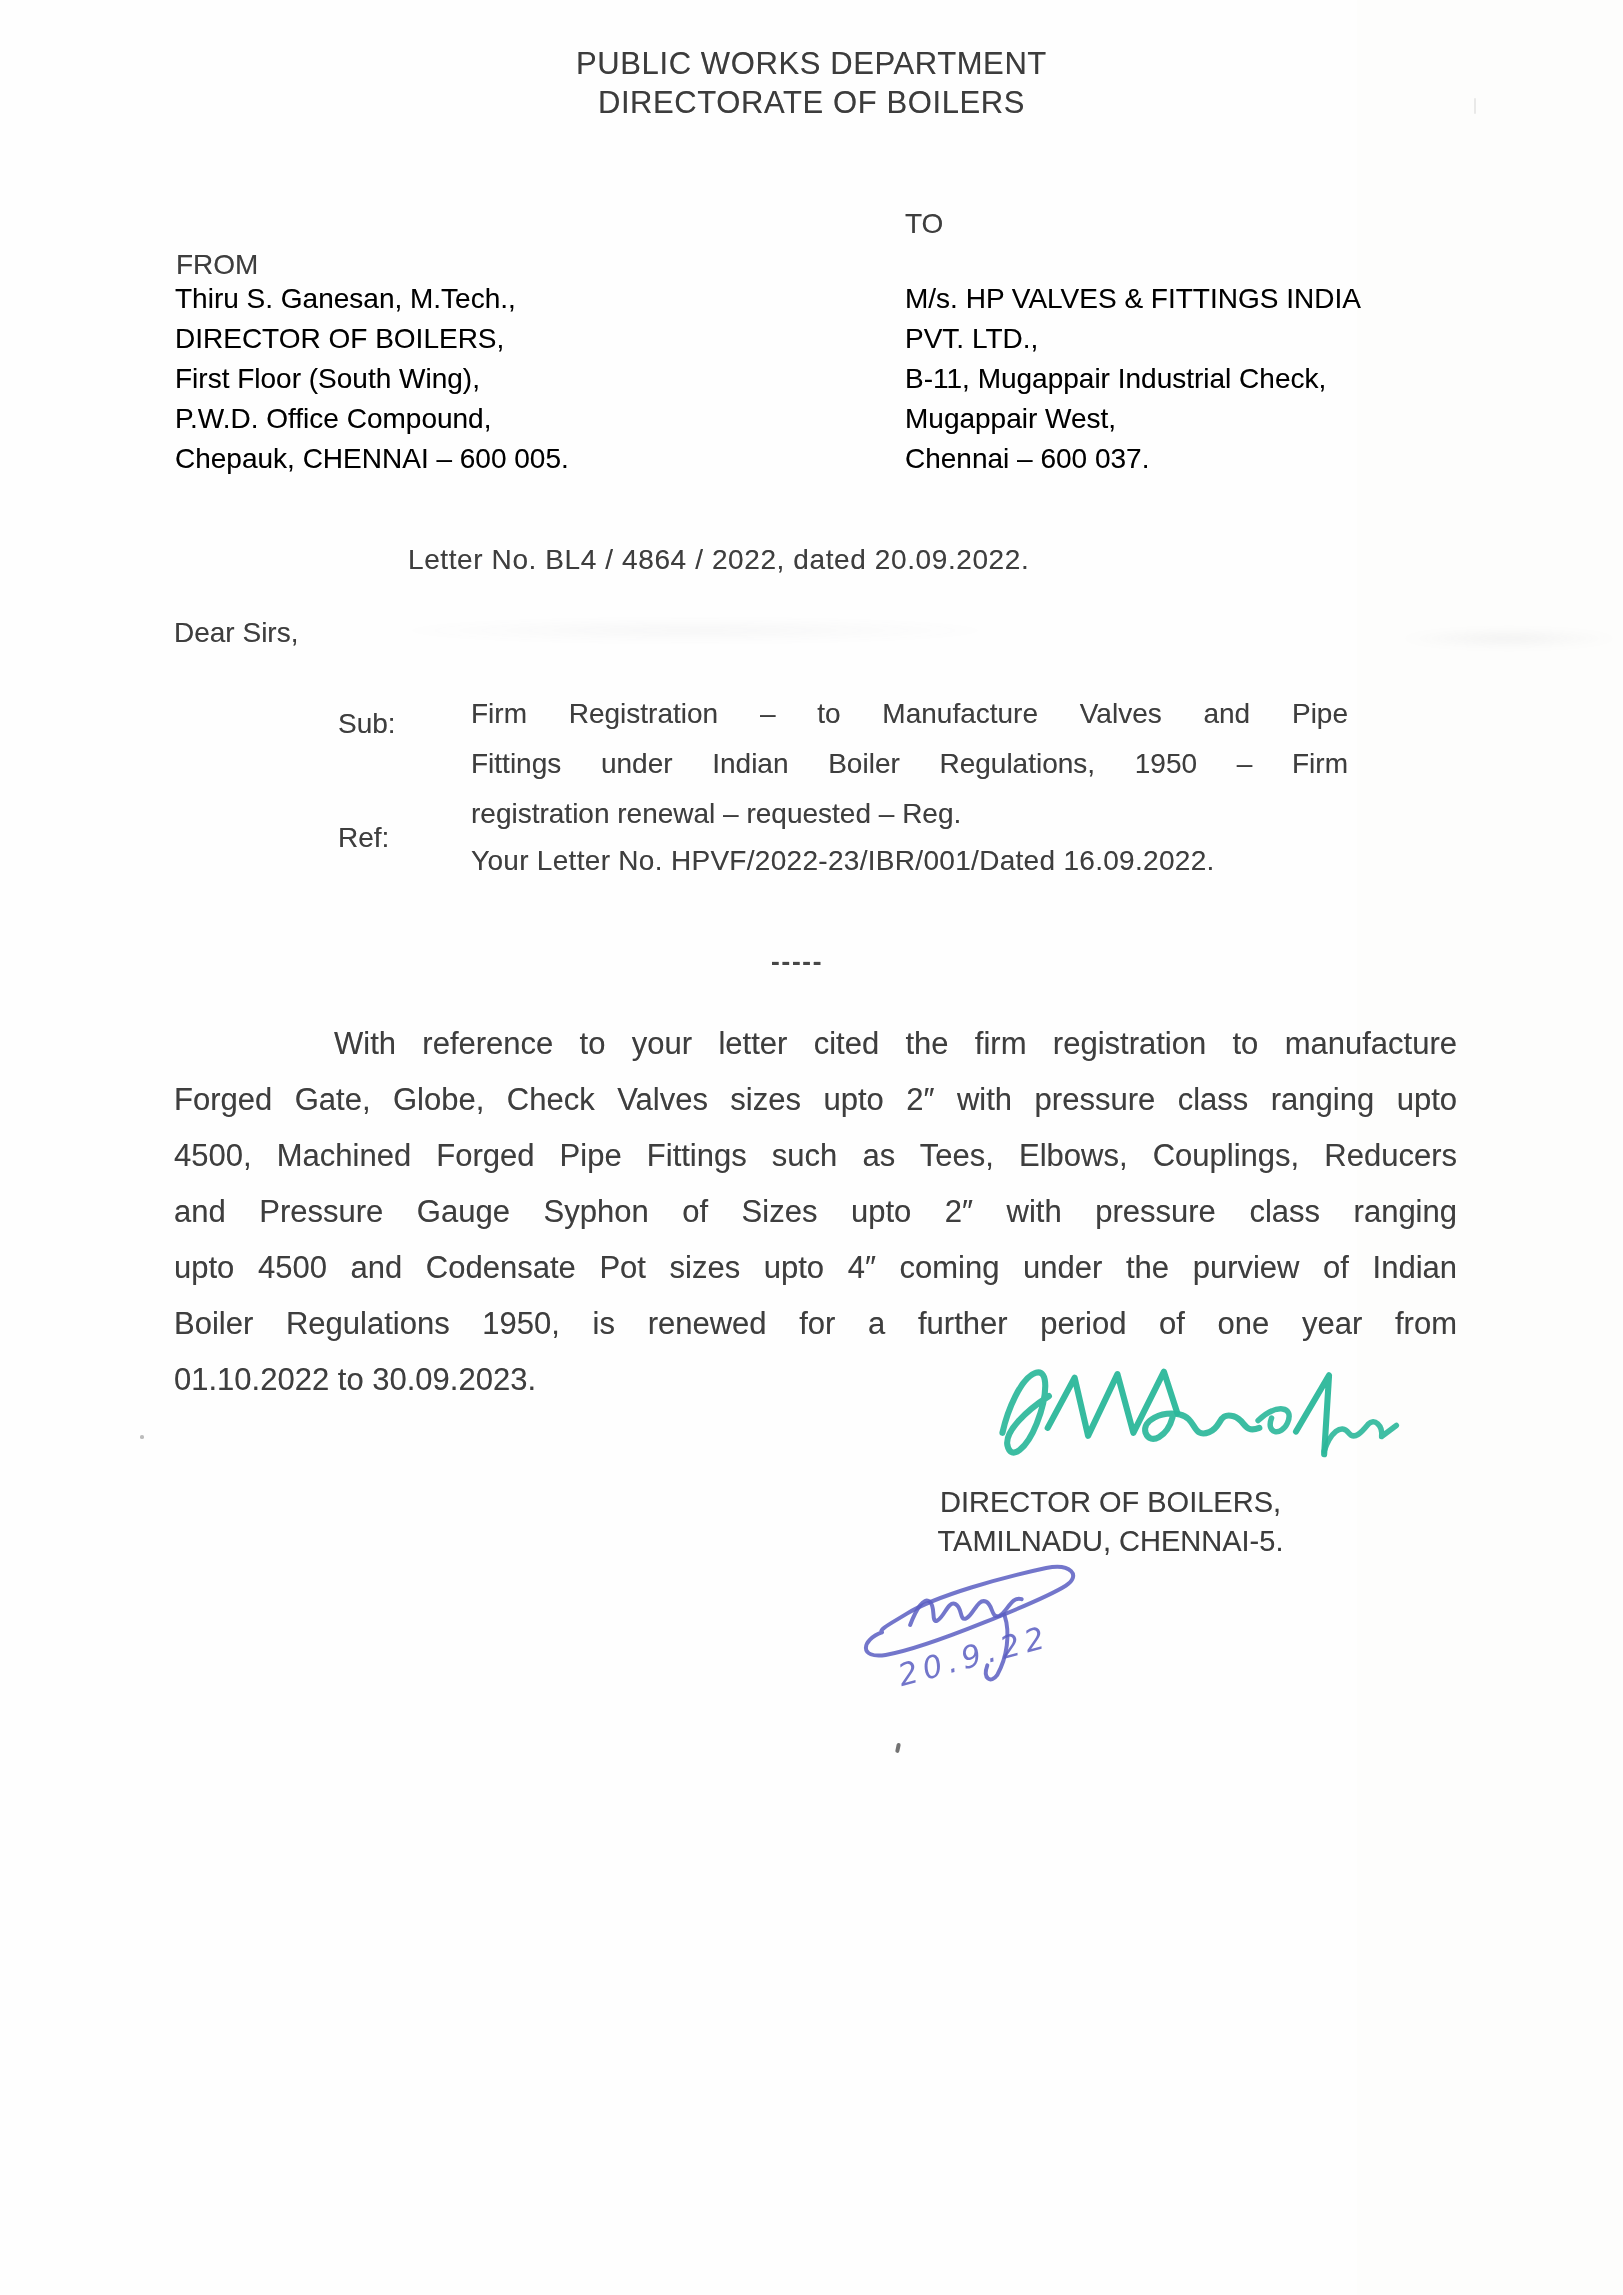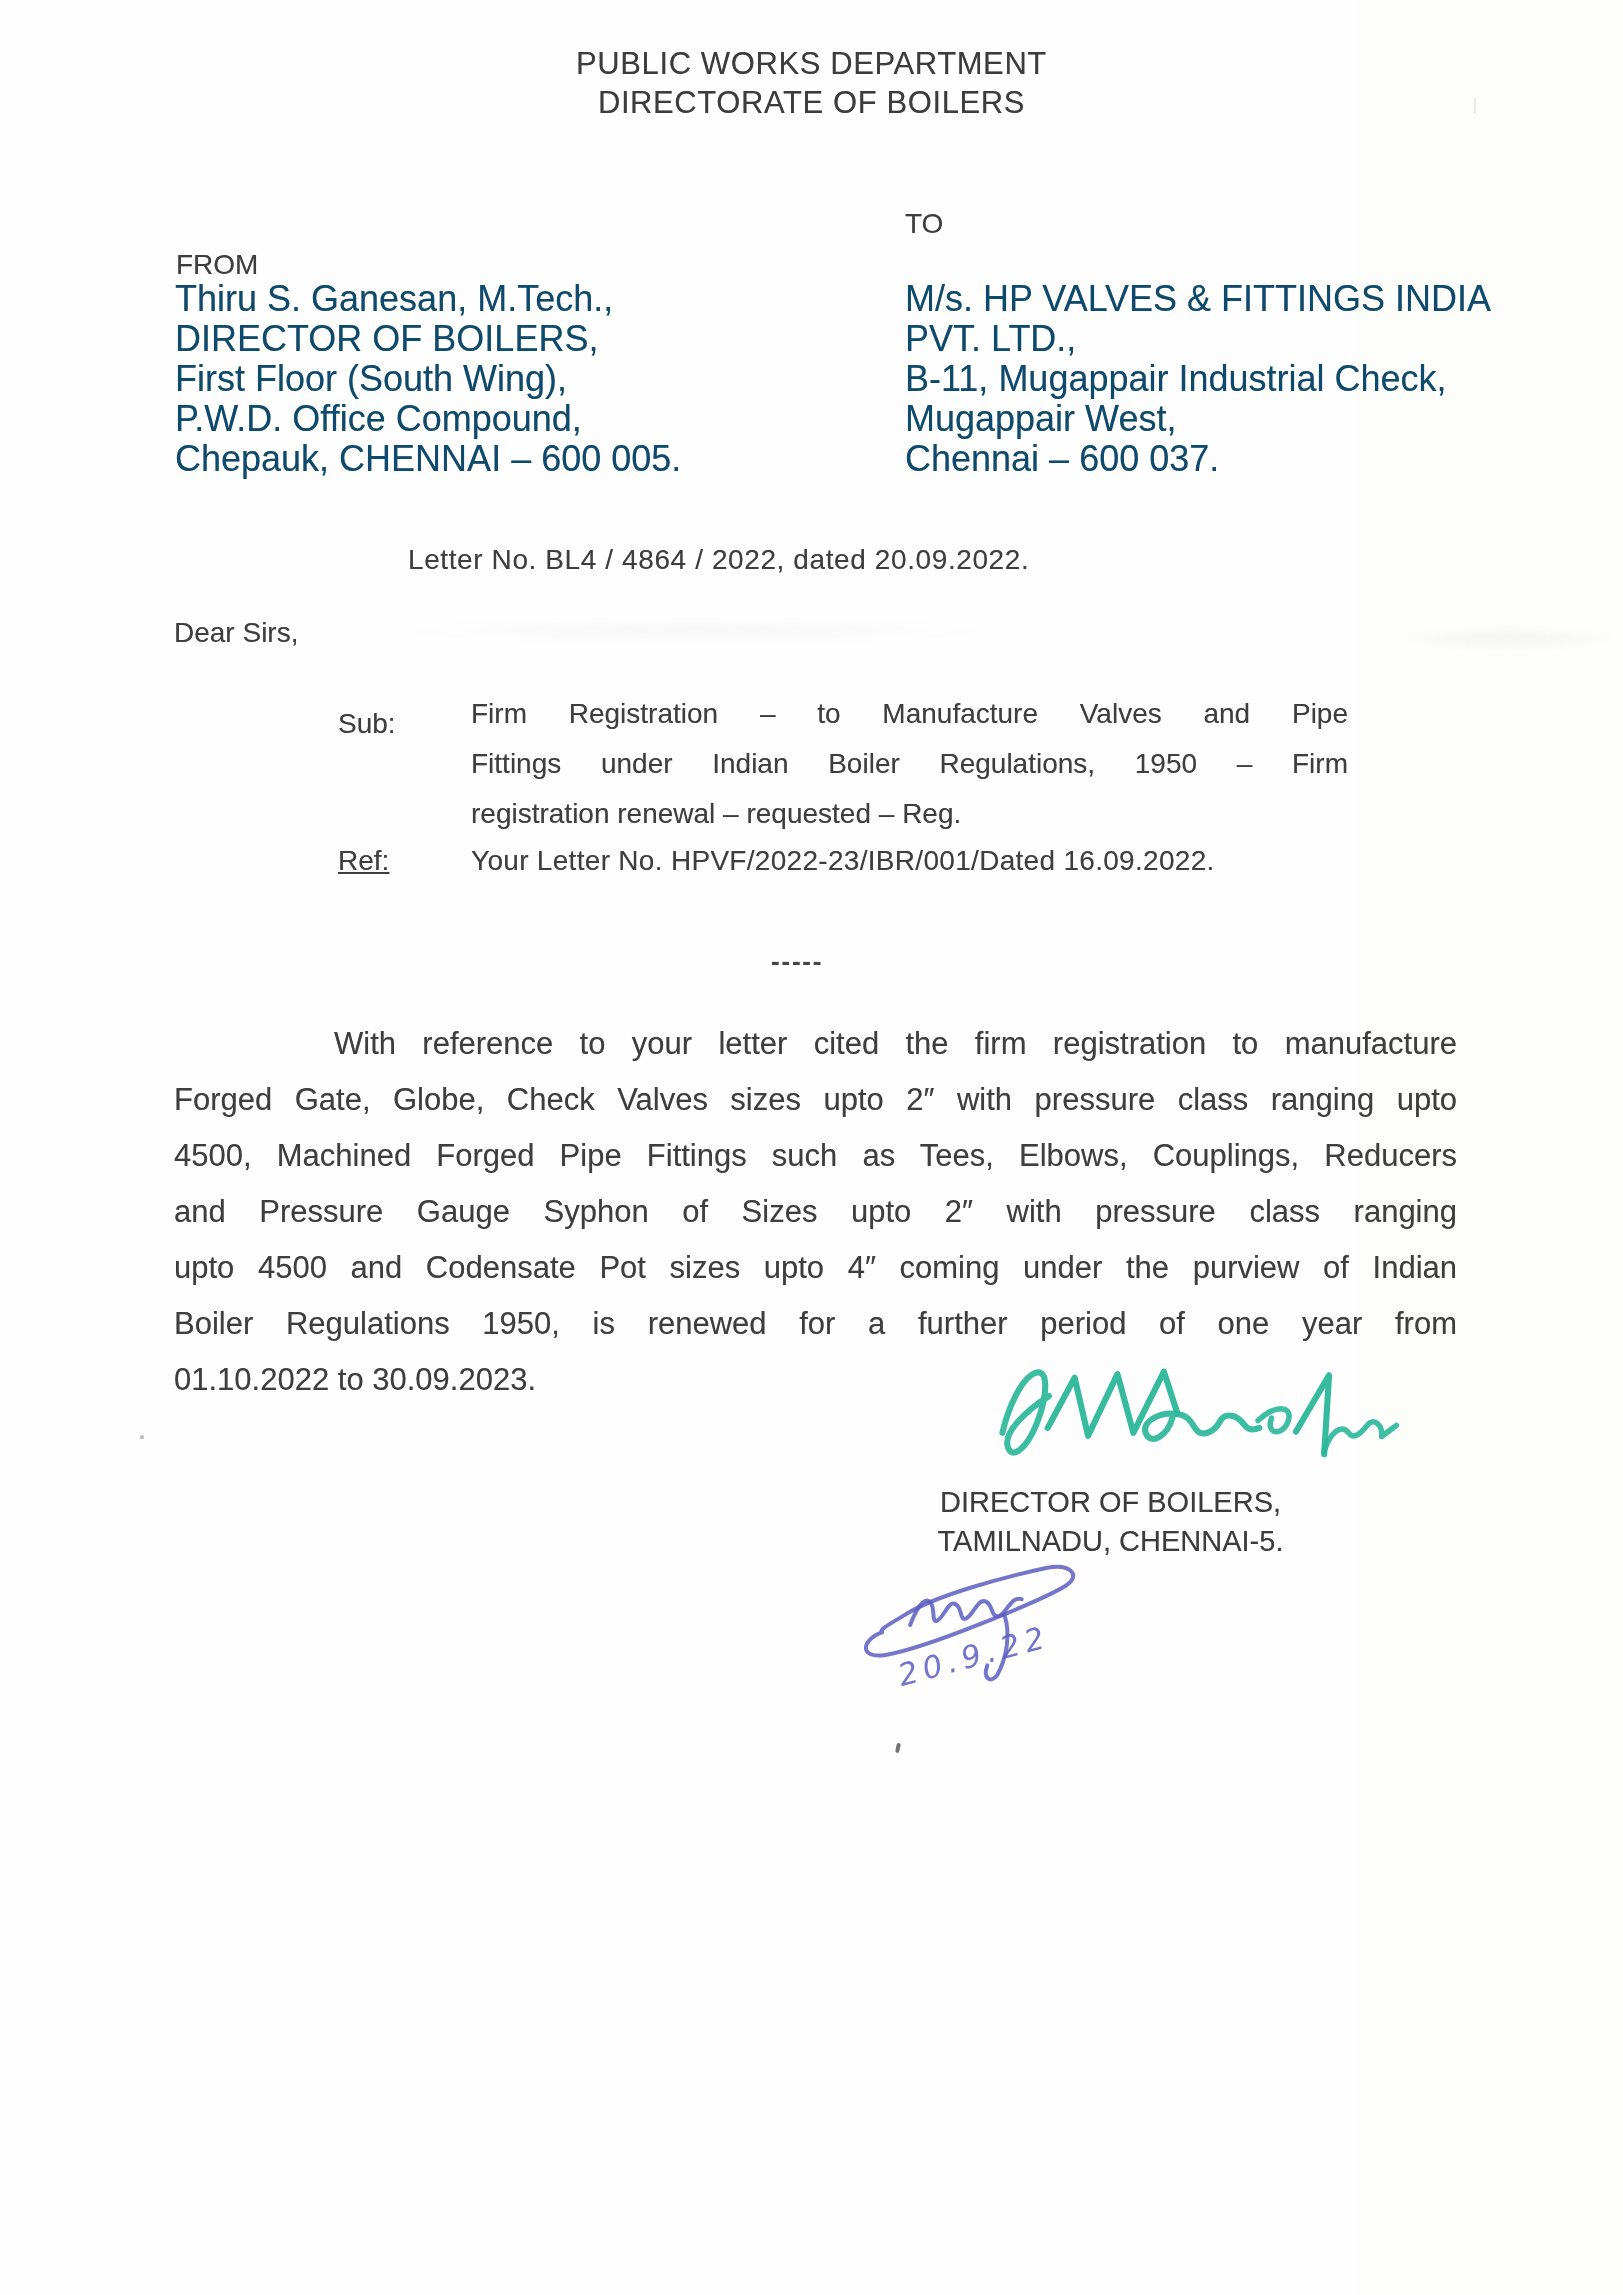--- a/index.html
+++ b/index.html
@@ -20,21 +20,21 @@
 
   .letterhead {
     left: 0; top: 44px; width: 1623px;
     text-align: center;
     font-size: 31px; line-height: 39px;
     letter-spacing: 0.6px;
     color: #3c3c3c;
   }
   .fromto-label { font-size: 28px; color: #3e3e3e; }
   .addr {
-    font-size: 36px; line-height: 40px; color: #0c4a6e;
+    font-size: 28px; line-height: 40px; color: #000000;
   }
   .to-pvt { text-align: left; }
 
   .letter-no {
     left: 408px; top: 544px;
     font-size: 28px; letter-spacing: 0.6px;
   }
   .salutation { left: 174px; top: 617px; font-size: 28px; }
 
   .sub-label, .ref-label { left: 338px; font-size: 28px; }
@@ -106,21 +106,21 @@
 
   <div class="abs salutation txt">Dear Sirs,</div>
 
   <div class="abs sub-label txt" style="top:708px;">Sub:</div>
   <div class="abs sub-lines txt">
     <div class="jline">Firm Registration – to Manufacture Valves and Pipe</div>
     <div class="jline">Fittings under Indian Boiler Regulations, 1950 – Firm</div>
     <div class="lline">registration renewal – requested – Reg.</div>
   </div>
 
-  <div class="abs ref-label txt" style="top:845px;text-decoration:underline;">Ref:</div>
+  <div class="abs ref-label txt" style="top:822px;">Ref:</div>
   <div class="abs ref-text txt">Your Letter No. HPVF/2022-23/IBR/001/Dated 16.09.2022.</div>
 
   <div class="abs separator txt">-----</div>
 
   <div class="abs body-par txt">
     <div class="jline indent">With reference to your letter cited the firm registration to manufacture</div>
     <div class="jline">Forged Gate, Globe, Check Valves sizes upto 2″ with pressure class ranging upto</div>
     <div class="jline">4500, Machined Forged Pipe Fittings such as Tees, Elbows, Couplings, Reducers</div>
     <div class="jline">and Pressure Gauge Syphon of Sizes upto 2″ with pressure class ranging</div>
     <div class="jline">upto  4500 and Codensate Pot sizes upto 4″ coming under the purview of Indian</div>

